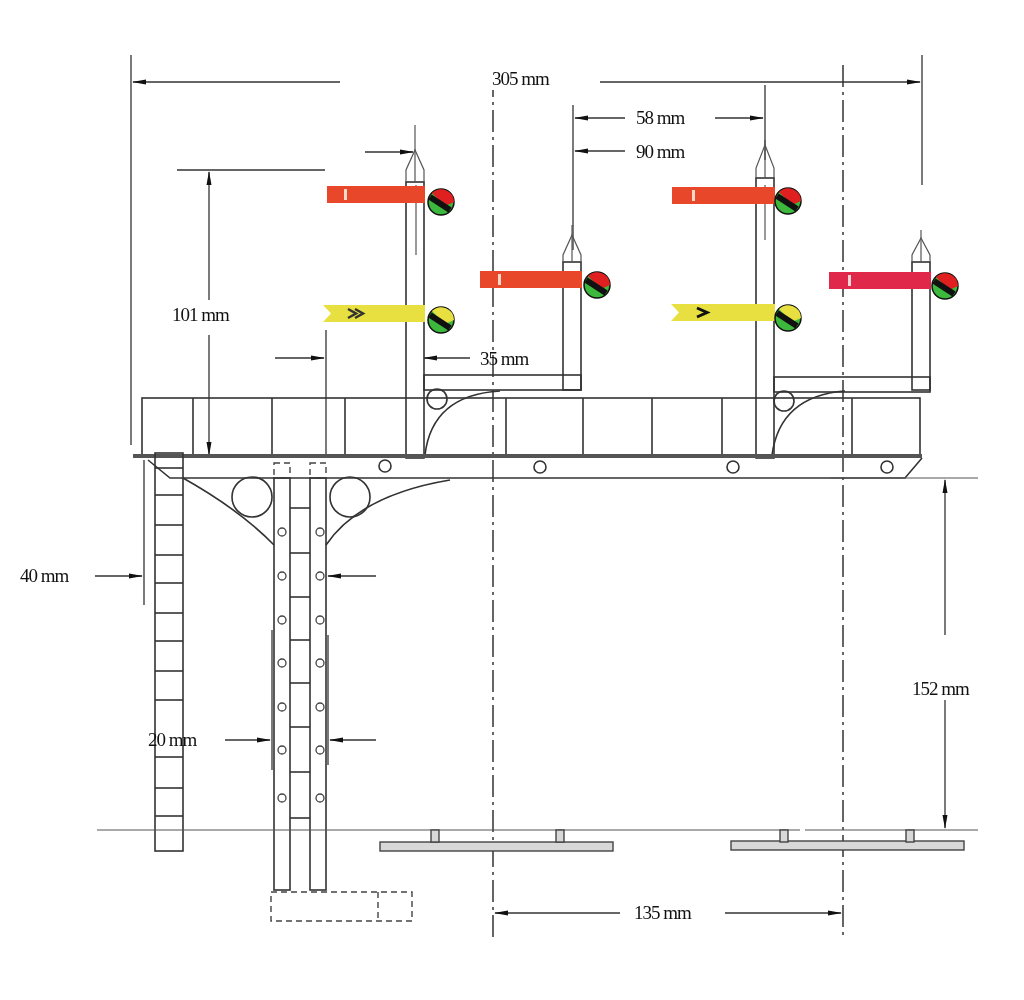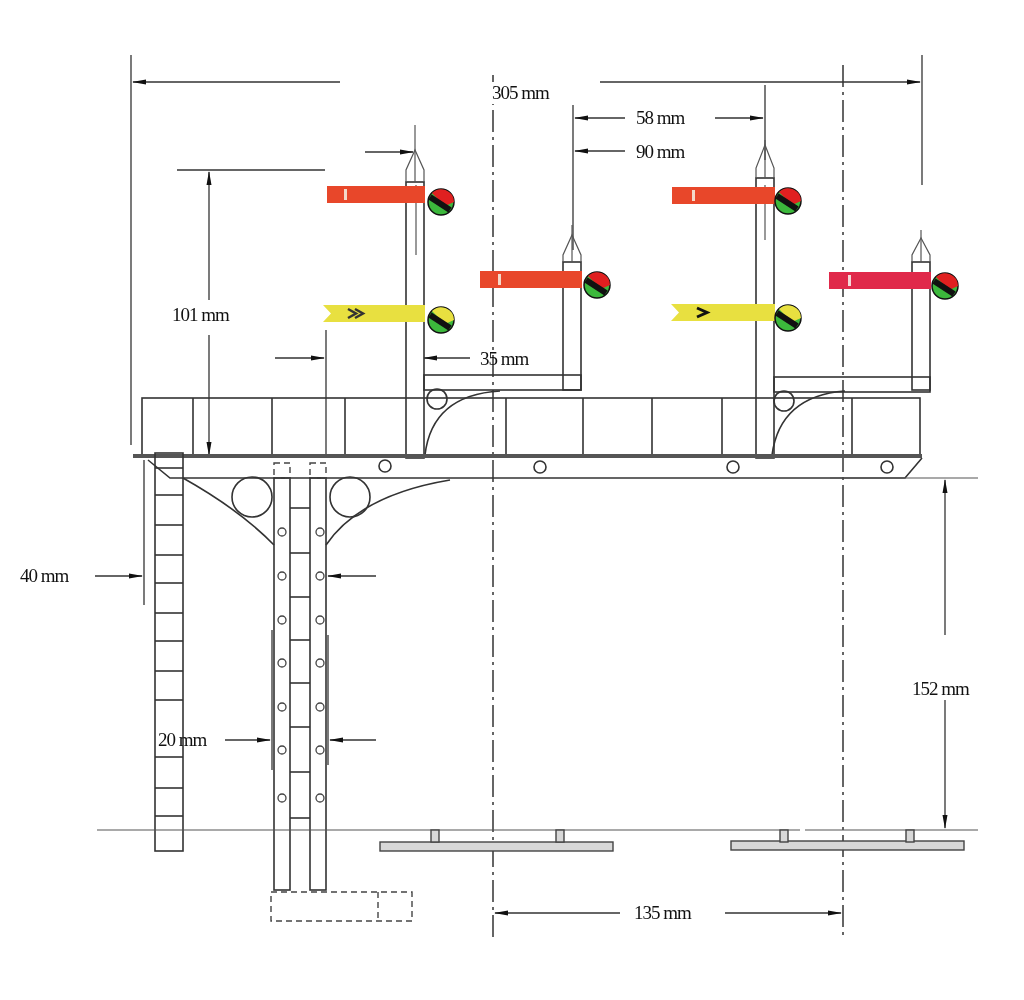--- a/index.html
+++ b/index.html
@@ -259,21 +259,21 @@
     <rect x="829" y="272" width="102" height="17" fill="#e0294a"></rect>
     <rect x="848" y="275" width="3" height="11" fill="#f4d8d8"></rect>
     <g transform="translate(945,286)">
       <circle r="13" fill="#3cb83c" stroke="#111" stroke-width="1.5"></circle>
       <path d="M-9,-9 A13,13 0 0 1 13,0 L4,4 Z" fill="#e02020"></path>
       <line x1="-11" y1="-5" x2="9" y2="8" stroke="#111" stroke-width="6"></line>
     </g>
   </g>
 </svg>
 
-<span class="lbl" style="left:490px;top:82px;">305 mm</span>
+<span class="lbl" style="left:490px;top:68px;">305 mm</span>
 <span class="lbl" style="left:634px;top:107px;">58 mm</span>
 <span class="lbl" style="left:634px;top:141px;">90 mm</span>
 <span class="lbl" style="left:170px;top:304px;">101 mm</span>
 <span class="lbl" style="left:478px;top:348px;background:transparent;">35 mm</span>
 <span class="lbl" style="left:18px;top:565px;">40 mm</span>
-<span class="lbl" style="left:146px;top:729px;background:transparent;margin-left:10px;">20 mm</span>
+<span class="lbl" style="left:146px;top:729px;background:transparent;">20 mm</span>
 <span class="lbl" style="left:910px;top:678px;">152 mm</span>
 <span class="lbl" style="left:632px;top:902px;">135 mm</span>
 
 </body></html>

